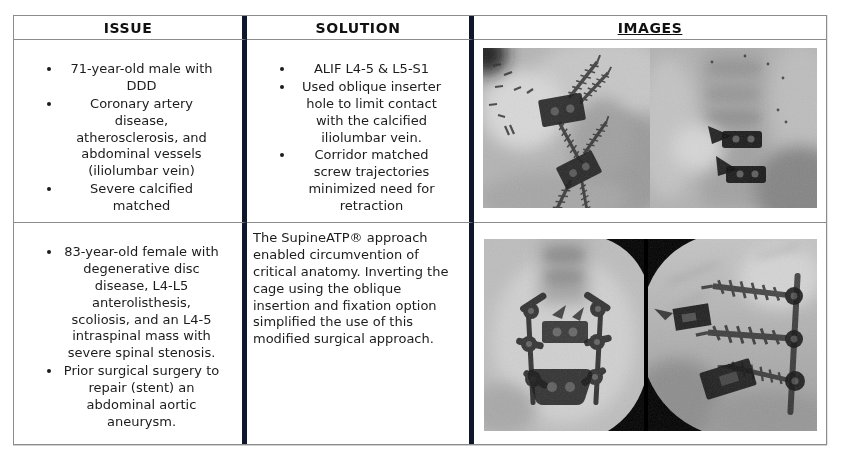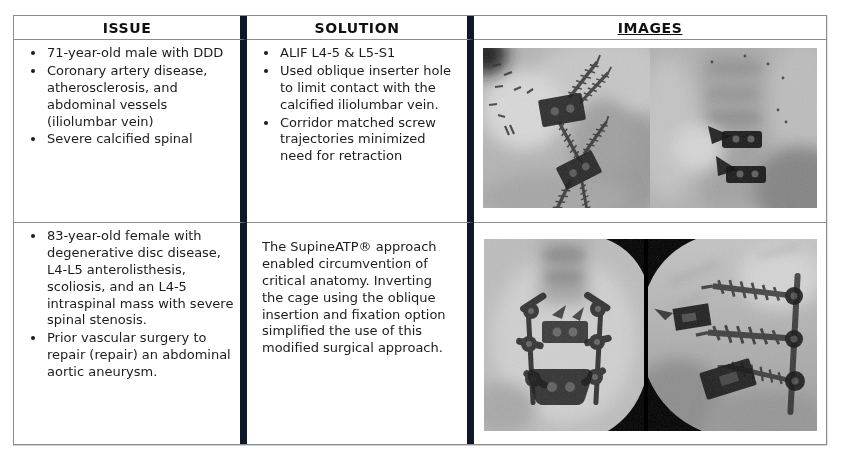--- a/index.html
+++ b/index.html
@@ -8,31 +8,31 @@
     font-family:"DejaVu Sans","Liberation Sans",sans-serif;color:#1c1c1c;
   }
   .case-table{
     position:absolute;left:13px;top:15px;width:812px;height:428px;
     border:1px solid #8c8c8c;background:#fff;
     display:grid;
     grid-template-columns:233px 227px 1fr;
     grid-template-rows:24px 183px 1fr;
     box-shadow:0 1px 0 rgba(0,0,0,0.18),1px 0 0 rgba(0,0,0,0.10);
   }
-  .cell{border-right:7px solid #0f172a;border-bottom:1px solid #8c8c8c;overflow:hidden;}
+  .cell{border-right:5px solid #0f172a;border-bottom:1px solid #8c8c8c;overflow:hidden;}
   .cell.last-col{border-right:none;text-decoration:underline;}
   .cell.last-row{border-bottom:none;}
   .th{
     display:flex;align-items:center;justify-content:center;
     font-weight:bold;font-size:14px;letter-spacing:0.6px;color:#111;
   }
   .body-cell{font-size:13px;line-height:1.3;padding:5px 6px 4px 4px;}
-  ul.bullets{margin:0;padding:0 0 0 28px;list-style:disc;}
+  ul.bullets{margin:16px;padding:0 0 0 28px;list-style:disc;text-align:center;}
   ul.bullets li{margin:0 0 1px 0;padding-left:1px;}
-  .para{margin:9px;padding:2px 4px 0 2px;font-size:13px;line-height:1.3;}
+  .para{margin:0;padding:2px 4px 0 2px;font-size:13px;line-height:1.3;}
   .img-cell{padding:0;}
   .img-strip{display:flex;background:#000;}
   .strip-r1{margin:8px 0 0 9px;width:334px;height:160px;}
   .strip-r2{margin:16px 0 0 10px;width:333px;height:192px;}
   .xpanel{height:100%;display:block;}
   .xpanel svg{display:block;width:100%;height:100%;}
   .w167{width:167px;}
   .w160{width:160px;margin-right:4px;}
   .w169{width:169px;}
   .defs-holder{position:absolute;width:0;height:0;overflow:hidden;}
@@ -75,21 +75,21 @@
       <span>SOLUTION</span>
     </div>
     <div class="cell th last-col">
       <span>IMAGES</span>
     </div>
 
     <div class="cell body-cell">
       <ul class="bullets">
         <li>71-year-old male with DDD</li>
         <li>Coronary artery disease, atherosclerosis, and abdominal vessels (iliolumbar vein)</li>
-        <li>Severe calcified spinal</li>
+        <li>Severe calcified matched</li>
       </ul>
     </div>
 
     <div class="cell body-cell">
       <ul class="bullets">
         <li>ALIF L4-5 &amp; L5-S1</li>
         <li>Used oblique inserter hole to limit contact with the calcified iliolumbar vein.</li>
         <li>Corridor matched screw trajectories minimized need for retraction</li>
       </ul>
     </div>
@@ -166,21 +166,21 @@
             </g>
             <rect width="167" height="160" filter="url(#grain)" opacity="0.15"></rect>
           </svg>
         </span>
       </div>
     </div>
 
     <div class="cell body-cell last-row">
       <ul class="bullets">
         <li>83-year-old female with degenerative disc disease, L4-L5 anterolisthesis, scoliosis, and an L4-5 intraspinal mass with severe spinal stenosis.</li>
-        <li>Prior vascular surgery to repair (repair) an abdominal aortic aneurysm.</li>
+        <li>Prior surgical surgery to repair (stent) an abdominal aortic aneurysm.</li>
       </ul>
     </div>
 
     <div class="cell body-cell last-row">
       <p class="para">The SupineATP® approach enabled circumvention of critical anatomy. Inverting the cage using the oblique insertion and fixation option simplified the use of this modified surgical approach.</p>
     </div>
 
     <div class="cell last-col last-row img-cell">
       <div class="img-strip strip-r2">
 

